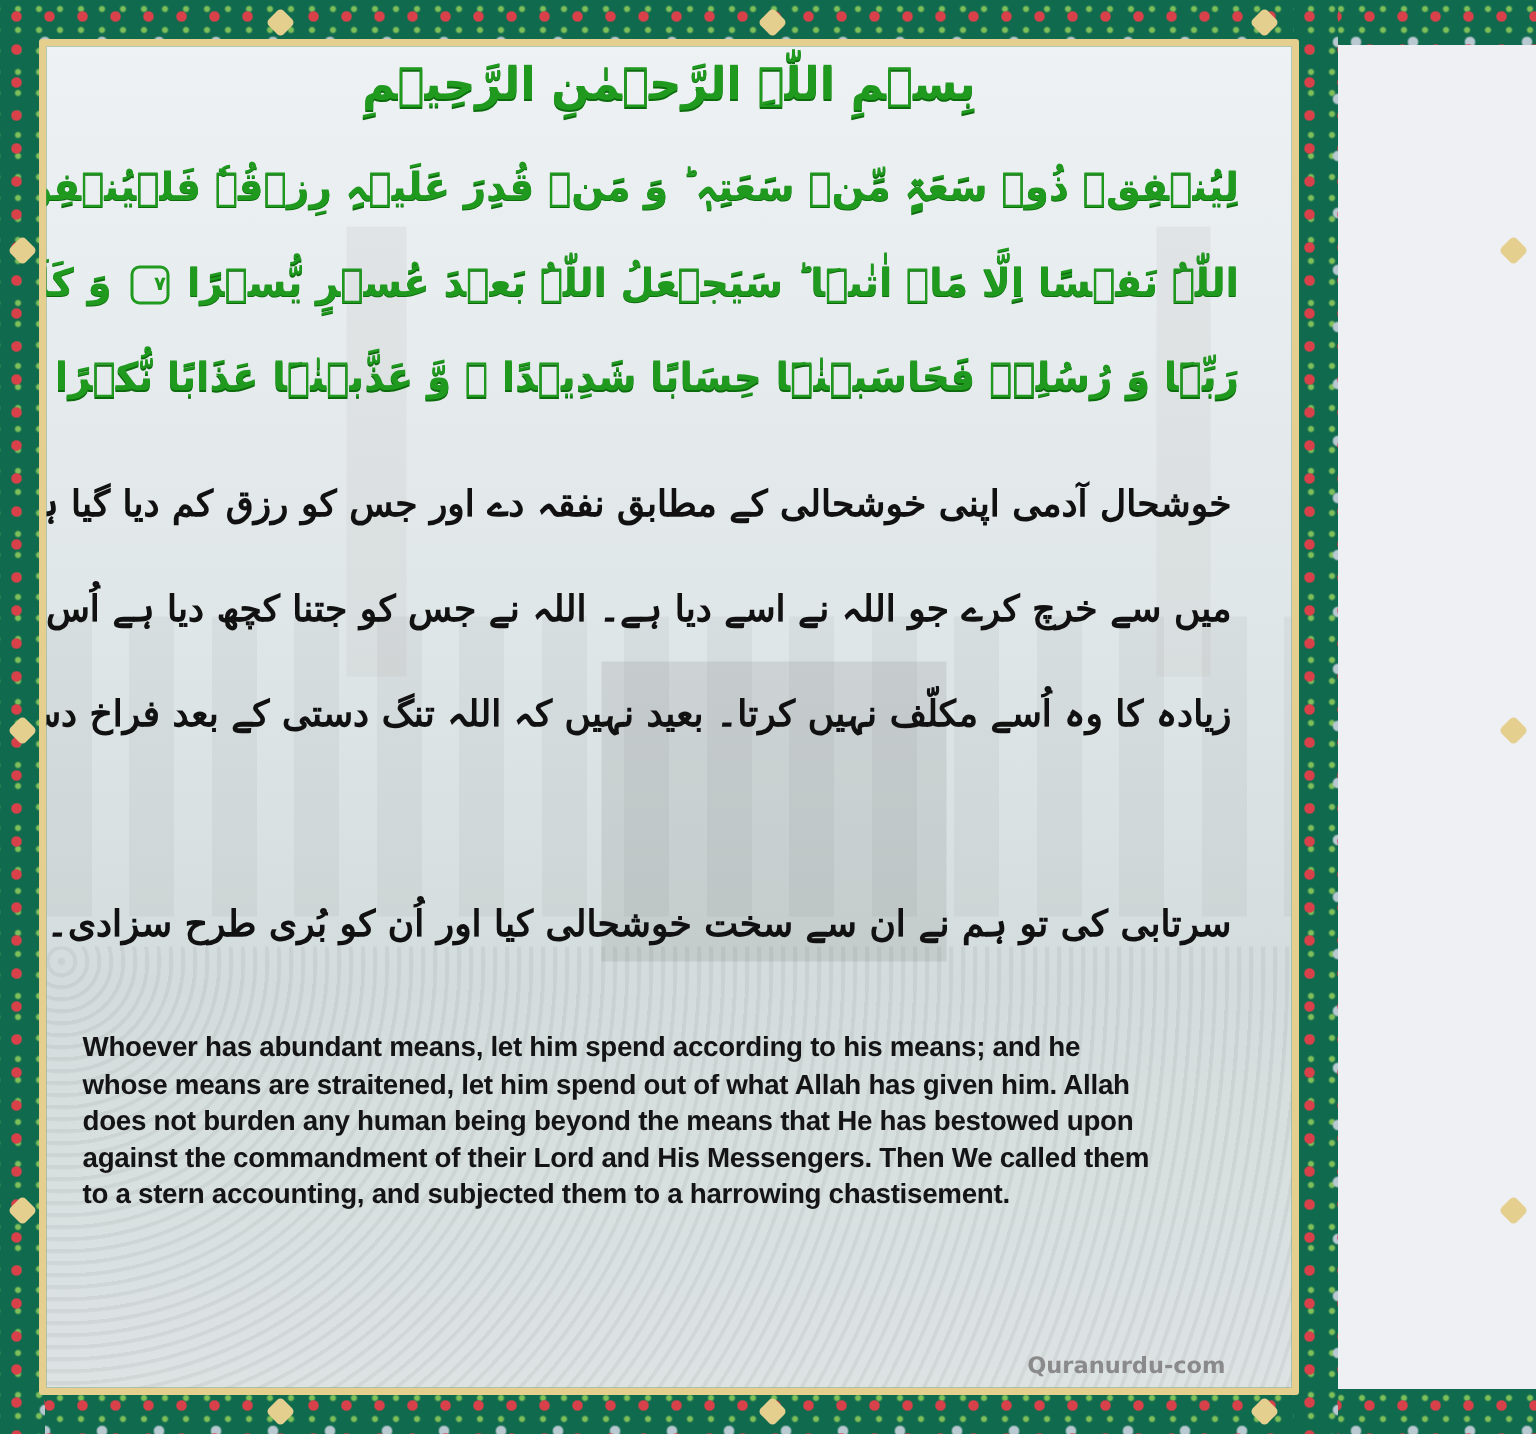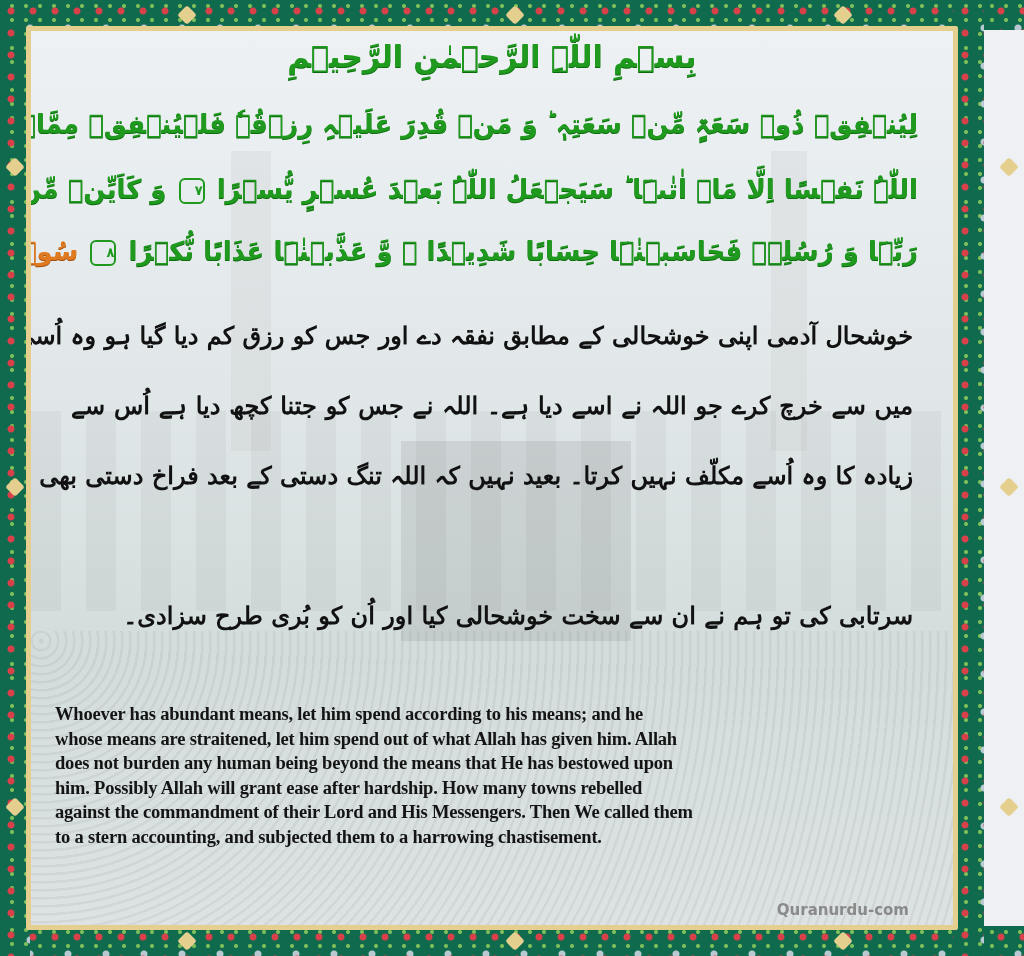--- a/index.html
+++ b/index.html
@@ -5,21 +5,21 @@
     html, body {
       margin: 0;
       padding: 0;
       width: 1024px;
       height: 956px;
       overflow: hidden;
       background: #eef0f3;
     }
     .frame {
       position: relative;
-      width: 984px;
+      width: 892px;
       height: 956px;
       box-sizing: border-box;
       background: #0f6a4e;
     }
     
     .border-band {
       position: absolute;
       background-color: #0f6a4e;
       background-image:
         radial-gradient(circle at 50% 50%, #d8404a 0 3px, transparent 4px),
@@ -133,26 +133,25 @@
     .urdu.u1 { top: 290px; }
     .urdu.u2 { top: 360px; }
     .urdu.u3 { top: 430px; }
     .urdu.u4 { top: 500px; }
     .urdu.u5 { top: 570px; text-align-last: right; }
     .english {
       position: absolute;
       left: 24px; right: 24px;
       top: 655px;
       color: #141414;
-      font-family: Liberation Serif, serif;
+      font-family: Liberation Sans, sans-serif;
       font-weight: bold;
       font-size: 18.5px;
       line-height: 24.5px;
       letter-spacing: -0.2px;
-      margin-top: 16px;
     }
     .english div { white-space: nowrap; }
     .watermark {
       position: absolute;
       right: 44px;
       bottom: 6px;
       color: #8a8a8a;
       font-family: "DejaVu Sans", sans-serif;
       font-weight: bold;
       font-size: 15px;
@@ -205,20 +204,19 @@
 
     <div class="urdu u1">خوشحال آدمی اپنی خوشحالی کے مطابق نفقہ دے اور جس کو رزق کم دیا گیا ہو وہ اُسی مال</div>
     <div class="urdu u2">میں سے خرچ کرے جو اللہ نے اسے دیا ہے۔ اللہ نے جس کو جتنا کچھ دیا ہے اُس سے</div>
     <div class="urdu u3">زیادہ کا وہ اُسے مکلّف نہیں کرتا۔ بعید نہیں کہ اللہ تنگ دستی کے بعد فراخ دستی بھی عطا</div>
     <div class="urdu u5">سرتابی کی تو ہم نے ان سے سخت خوشحالی کیا اور اُن کو بُری طرح سزادی۔</div>
 
     <div class="english">
       <div>Whoever has abundant means, let him spend according to his means; and he</div>
       <div>whose means are straitened, let him spend out of what Allah has given him. Allah</div>
       <div>does not burden any human being beyond the means that He has bestowed upon</div>
-      <div>him. Possibly Allah will grant ease after hardship. How many towns rebelled</div>
       <div>against the commandment of their Lord and His Messengers. Then We called them</div>
       <div>to a stern accounting, and subjected them to a harrowing chastisement.</div>
     </div>
 
     <div class="watermark">Quranurdu-com</div>
   </div>
 </div>
 
 </body></html>

